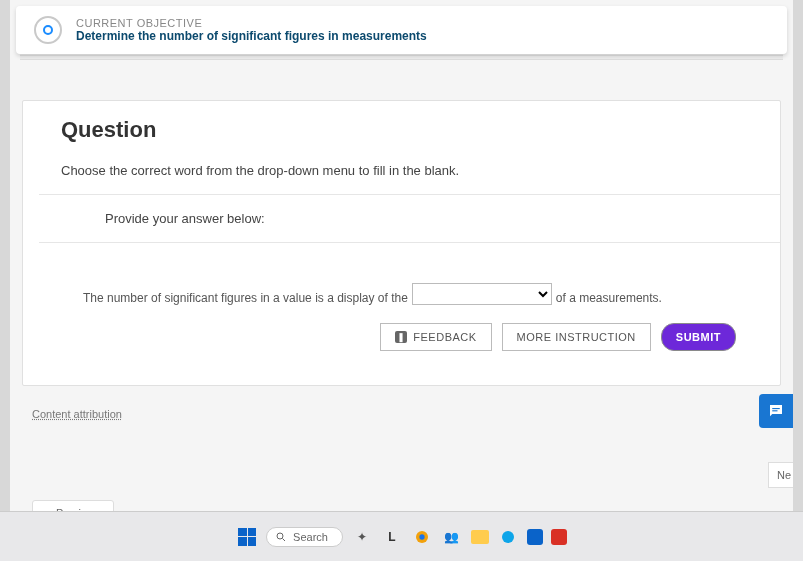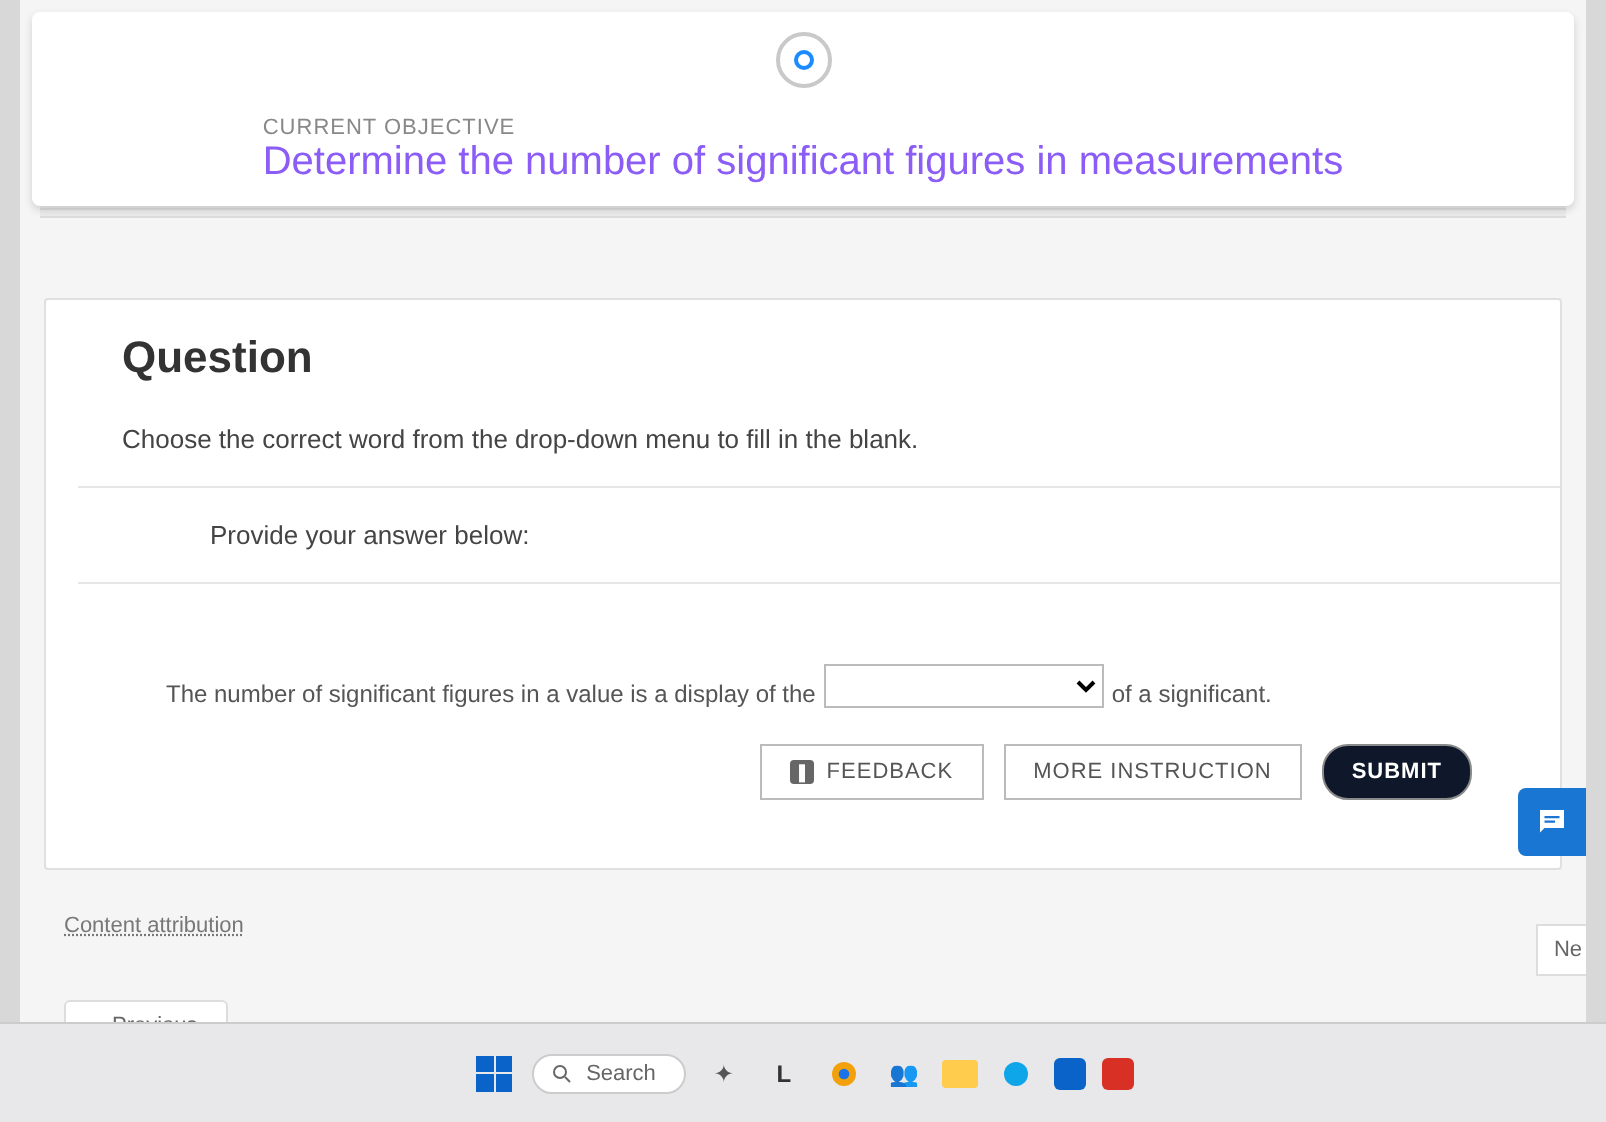--- a/index.html
+++ b/index.html
@@ -21,43 +21,42 @@
   background: #fff;
   border-radius: 4px;
   box-shadow: 0 2px 4px rgba(0,0,0,0.15);
   padding: 10px 18px;
   margin: 0 6px 4px 6px;
   display: flex;
   align-items: center;
   gap: 14px;
   position: relative;
   top: 6px;
-  flex-direction: column;
 }
 .objective-icon-circle {
   width: 28px; height: 28px;
   border: 2px solid #c9c9c9;
   border-radius: 50%;
   display: flex; align-items: center; justify-content: center;
   flex-shrink: 0;
 }
 .objective-icon-inner {
   width: 10px; height: 10px;
   border: 2px solid #1a8cff;
   border-radius: 50%;
 }
 .objective-text-label {
   font-size: 11px;
   color: #888;
   letter-spacing: 0.5px;
 }
 .objective-text-title {
-  font-size: 20px;
-  color: #8b5cf6;
-  font-weight: 400;
+  font-size: 12px;
+  color: #0c4a6e;
+  font-weight: 700;
 }
 .stack-shadow {
   height: 4px;
   background: #ececec;
   margin: 0 10px;
   border-bottom: 1px solid #ddd;
 }
 .card {
   background: #fff;
   margin: 40px 12px 10px 12px;
@@ -115,21 +114,21 @@
   border: 1px solid #bbb;
   background: #fff;
   color: #555;
   cursor: pointer;
   letter-spacing: 0.5px;
   display: inline-flex;
   align-items: center;
   gap: 6px;
 }
 .btn.submit {
-  background: #0f172a;
+  background: #6d28d9;
   color: #fff;
   border-color: #8a8a8a;
   font-weight: 600;
   border-radius: 13px;
 }
 .feedback-icon {
   width: 12px; height: 12px;
   background: #666;
   color: #fff;
   font-size: 9px;
@@ -249,21 +248,21 @@
     </div>
     <div class="card-section">
       <div class="provide-label">Provide your answer below:</div>
     </div>
     <div class="card-section last">
       <div class="fill-row">
         <span>The number of significant figures in a value is a display of the</span>
         <select class="fill-select">
           <option></option>
         </select>
-        <span>of a significant.</span>
+        <span>of a measurements.</span>
       </div>
       <div class="button-row">
         <button class="btn">
           <span class="feedback-icon">❚</span>
           <span>FEEDBACK</span>
         </button>
         <button class="btn">
           <span>MORE INSTRUCTION</span>
         </button>
         <button class="btn submit">

